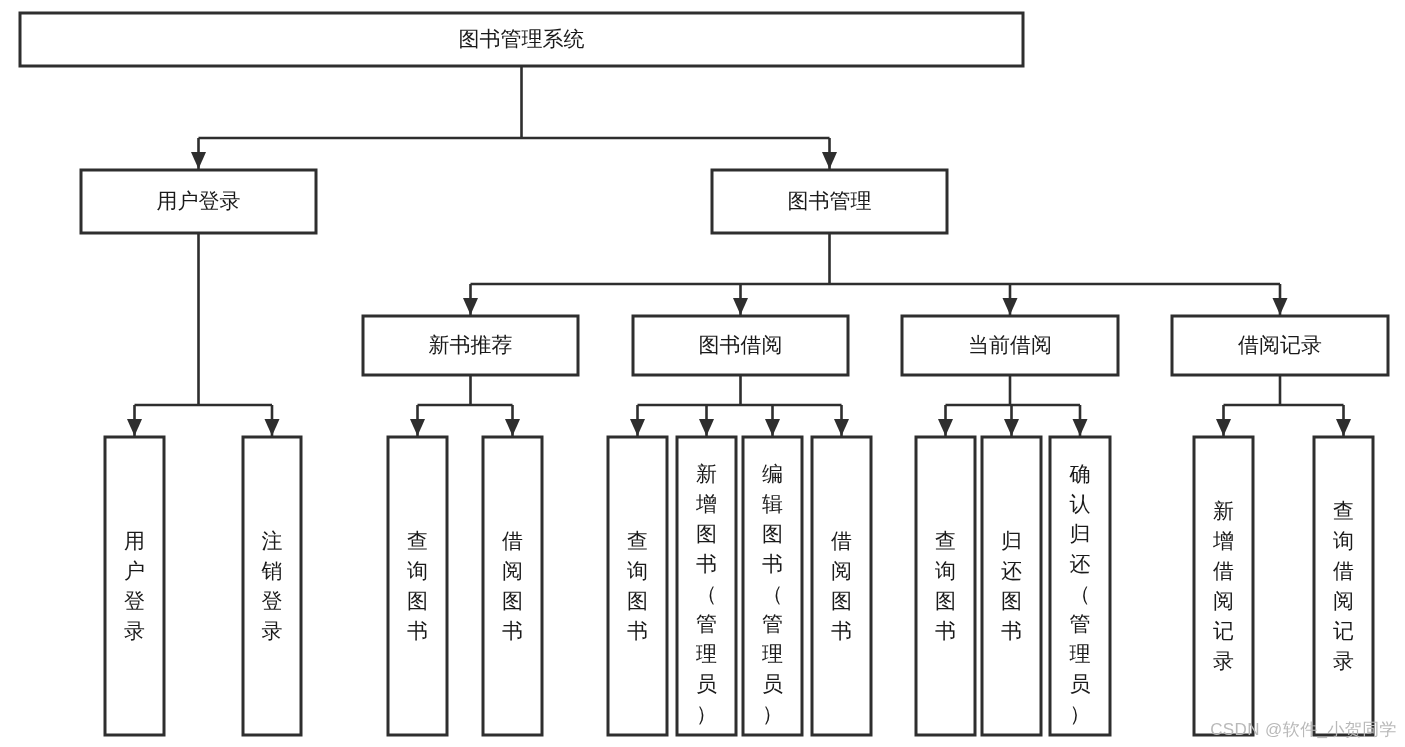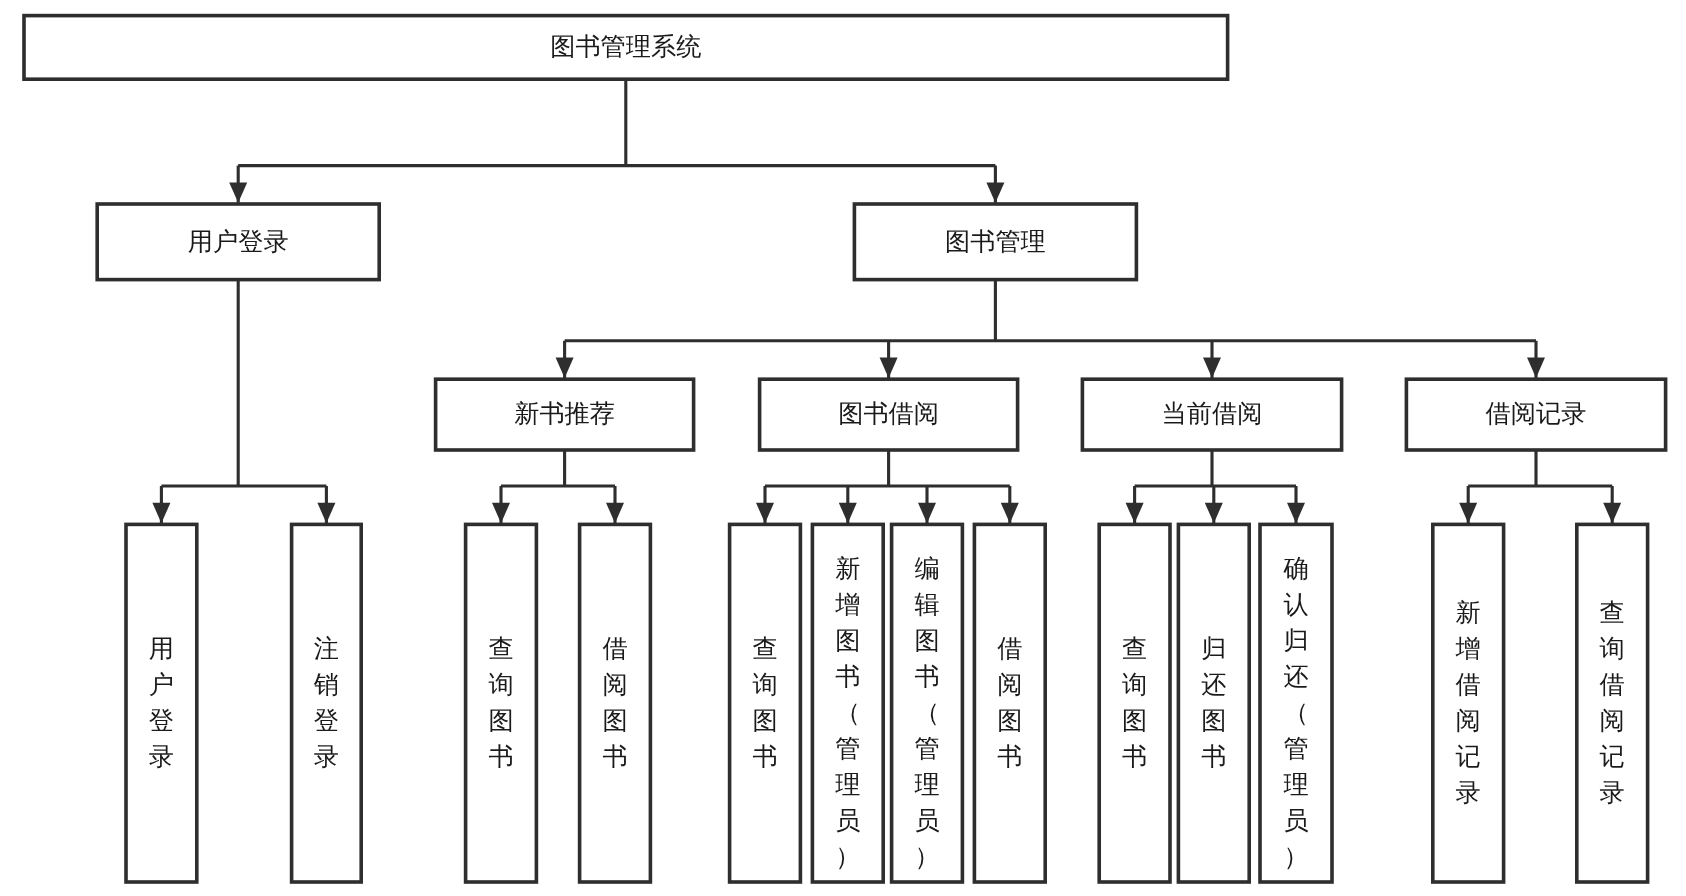--- a/index.html
+++ b/index.html
@@ -216,13 +216,14 @@
         <g>
           <rect x="1194" y="437" width="59" height="298" class="node-box"></rect>
           <text x="1223.5" class="node-label-v"><tspan x="1223.5" y="517.6">新</tspan><tspan x="1223.5" y="547.6">增</tspan><tspan x="1223.5" y="577.6">借</tspan><tspan x="1223.5" y="607.6">阅</tspan><tspan x="1223.5" y="637.6">记</tspan><tspan x="1223.5" y="667.6">录</tspan></text>
         </g>
         <g>
           <rect x="1314" y="437" width="59" height="298" class="node-box"></rect>
           <text x="1343.5" class="node-label-v"><tspan x="1343.5" y="517.6">查</tspan><tspan x="1343.5" y="547.6">询</tspan><tspan x="1343.5" y="577.6">借</tspan><tspan x="1343.5" y="607.6">阅</tspan><tspan x="1343.5" y="637.6">记</tspan><tspan x="1343.5" y="667.6">录</tspan></text>
         </g>
       </g>
     </svg>
+  <div class="watermark">CSDN @软件_小贺同学</div>
 </div>
 
 </body></html>

